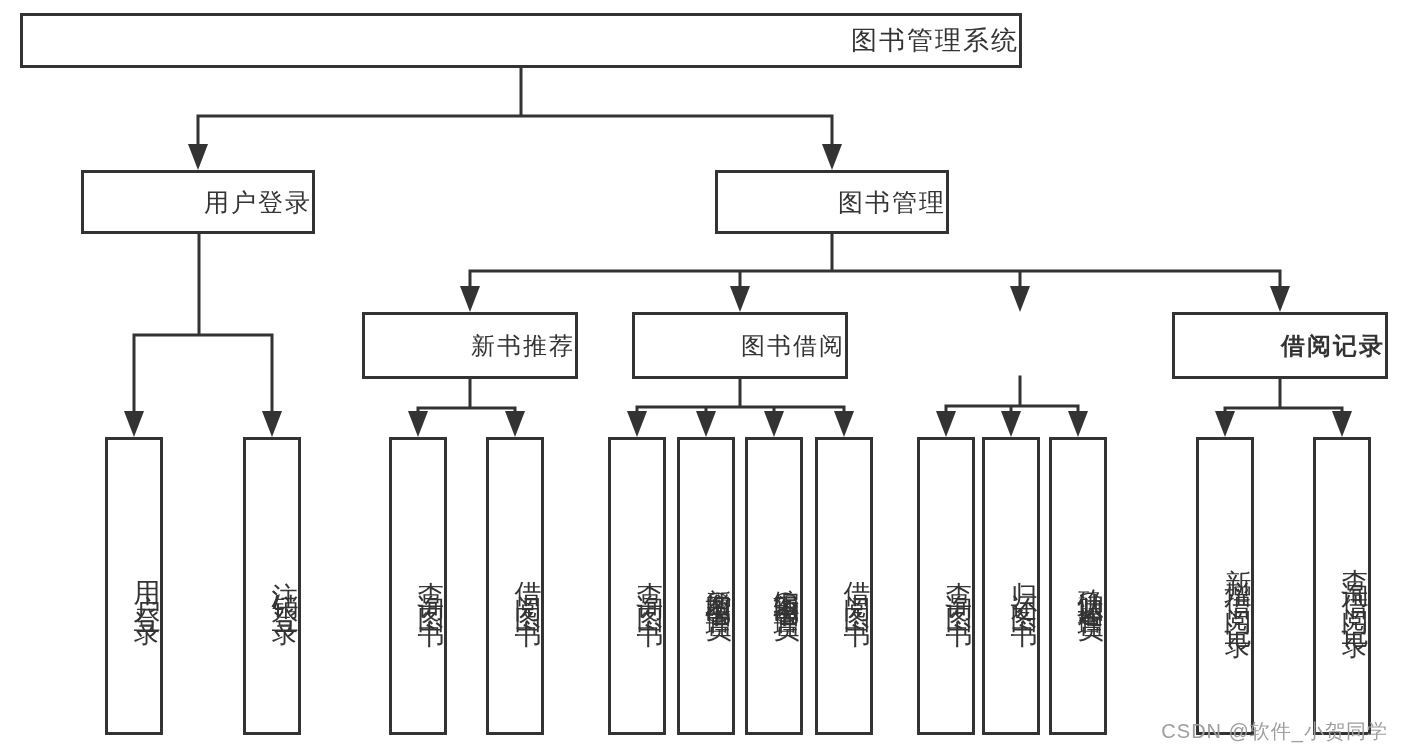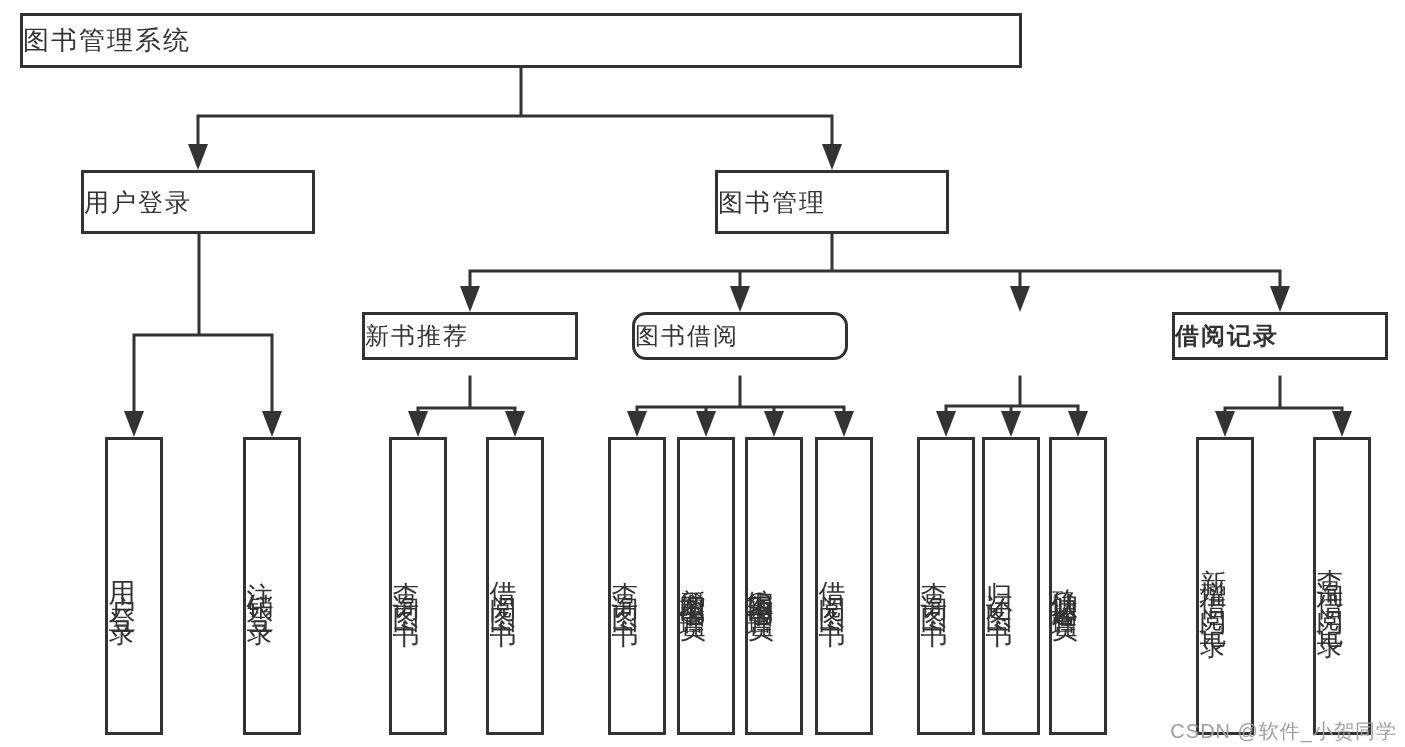--- a/index.html
+++ b/index.html
@@ -27,53 +27,54 @@
   }
   .node{
     position:absolute;
     box-sizing:border-box;
     background:#ffffff;
     border:3px solid var(--line);
     color:var(--text);
     z-index:1;
     display:flex;
     align-items:center;
-    justify-content:flex-start;
+    justify-content:flex-end;
+    padding-left:36px;
   }
   .node-h{
     font-size:25px;
     letter-spacing:2px;
     white-space:nowrap;
   }
   .node-root{
     left:20px;top:13px;width:1002px;height:55px;
     font-size:26px;
   }
   .node-l2{top:170px;width:234px;height:64px;}
-  .node-l3{top:312px;width:216px;height:48px;font-size:24px;}
+  .node-l3{top:312px;width:216px;height:67px;font-size:24px;}
   .node-v{
     top:437px;
     width:58px;
     height:298px;
   }
   .vtext{
     writing-mode:vertical-rl;
     font-size:27px;
     letter-spacing:13px;
     line-height:1;
     white-space:nowrap;
   }
   .node-v.long .vtext{
     font-size:26px;
     letter-spacing:4px;
   }
   .watermark{
     position:absolute;
     top:718px;
-    right:8px;
+    right:17px;
     z-index:5;
     font-size:20px;
     letter-spacing:1px;
     color:var(--wm);
     white-space:nowrap;
   }
 </style>
 </head>
 <body>
 
@@ -126,21 +127,21 @@
   <div class="node node-h node-l2" style="left:81px;">
     <span>用户登录</span>
   </div>
   <div class="node node-h node-l2" style="left:715px;">
     <span>图书管理</span>
   </div>
 
   <div class="node node-h node-l3" style="left:362px;">
     <span>新书推荐</span>
   </div>
-  <div class="node node-h node-l3" style="left:632px;border-radius:14px;">
+  <div class="node node-h node-l3" style="left:632px;">
     <span>图书借阅</span>
   </div>
   <div class="node node-h node-l3" style="left:1172px;font-weight:bold;">
     <span>借阅记录</span>
   </div>
 
   <div class="node node-v" style="left:105px;">
     <span class="vtext">用户登录</span>
   </div>
   <div class="node node-v" style="left:243px;">

